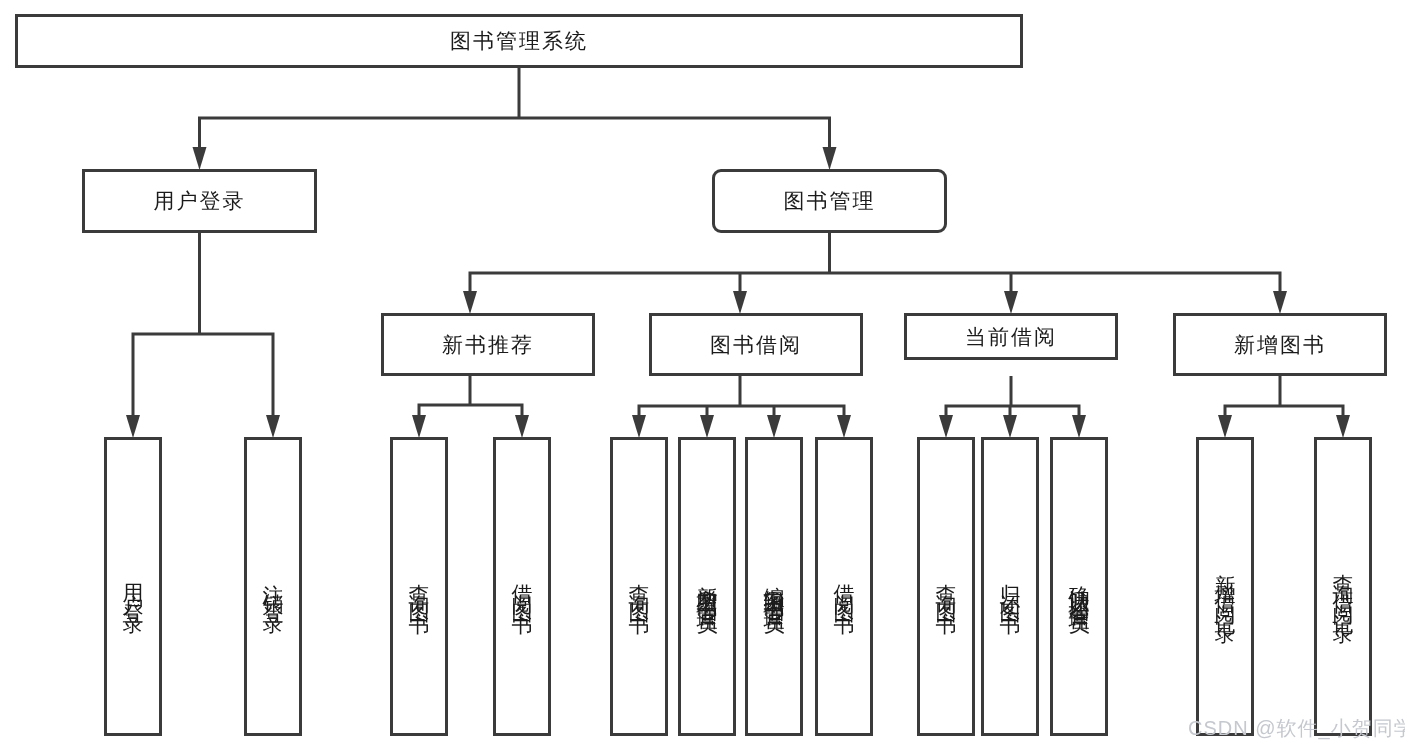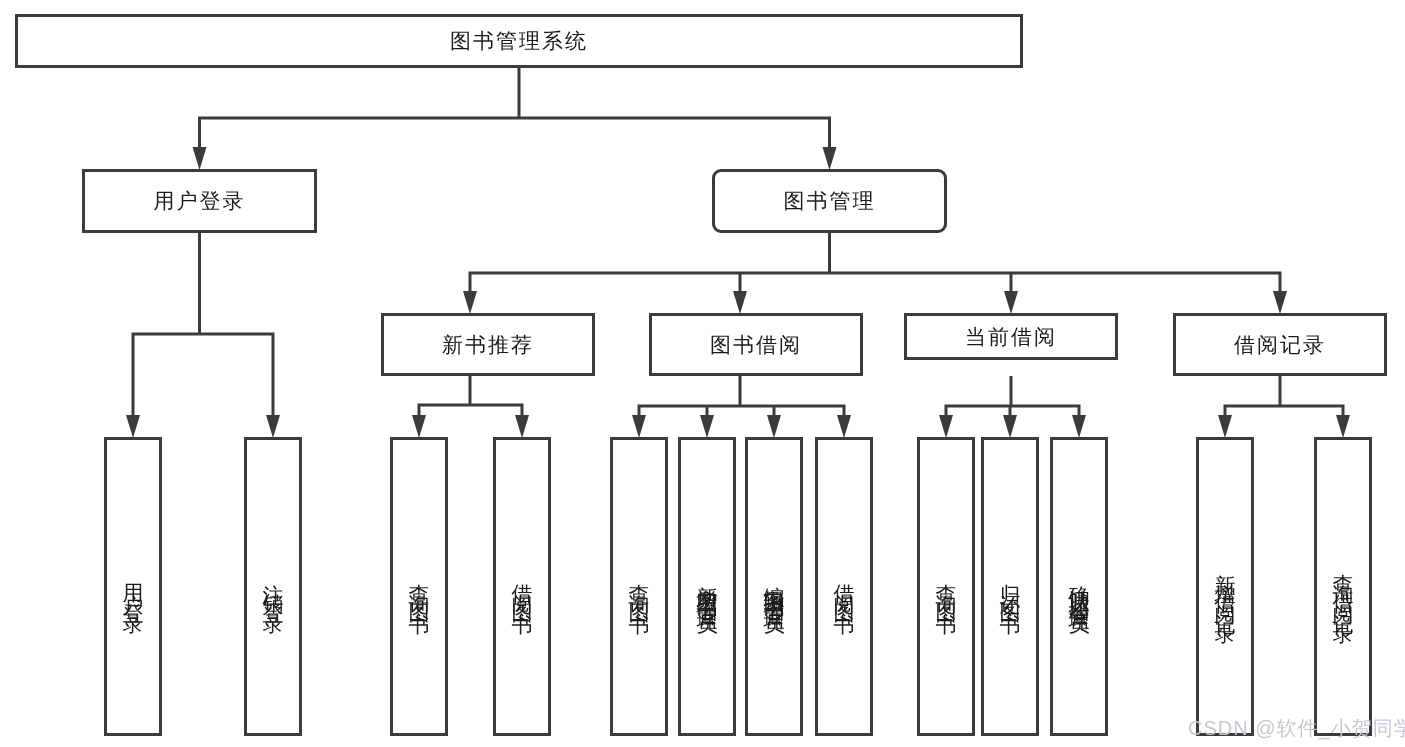--- a/index.html
+++ b/index.html
@@ -63,21 +63,21 @@
       <div class="node h" style="left: 373px; top: 313px; width: 214px; height: 63px; border-color: rgb(59, 59, 59); color: rgb(27, 27, 27); margin-left: 8px;">
         <span class="lbl">新书推荐</span>
       </div>
       <div class="node h" style="left: 633px; top: 313px; width: 214px; height: 63px; border-color: rgb(59, 59, 59); color: rgb(27, 27, 27); margin-left: 16px;">
         <span class="lbl">图书借阅</span>
       </div>
       <div class="node h" style="left: 904px; top: 313px; width: 214px; height: 47px; border-color: rgb(59, 59, 59); color: rgb(27, 27, 27);">
         <span class="lbl">当前借阅</span>
       </div>
       <div class="node h" style="left: 1173px; top: 313px; width: 214px; height: 63px; border-color: rgb(59, 59, 59); color: rgb(27, 27, 27);">
-        <span class="lbl">借阅记录</span>
+        <span class="lbl">新增图书</span>
       </div>
       <div class="node v" style="left: 104px; top: 437px; width: 58px; height: 299px; border-color: rgb(59, 59, 59); color: rgb(27, 27, 27);">
         <span class="lbl">用户登录</span>
       </div>
       <div class="node v" style="left: 244px; top: 437px; width: 58px; height: 299px; border-color: rgb(59, 59, 59); color: rgb(27, 27, 27);">
         <span class="lbl">注销登录</span>
       </div>
       <div class="node v" style="left: 390px; top: 437px; width: 58px; height: 299px; border-color: rgb(59, 59, 59); color: rgb(27, 27, 27);">
         <span class="lbl">查询图书</span>
       </div>

